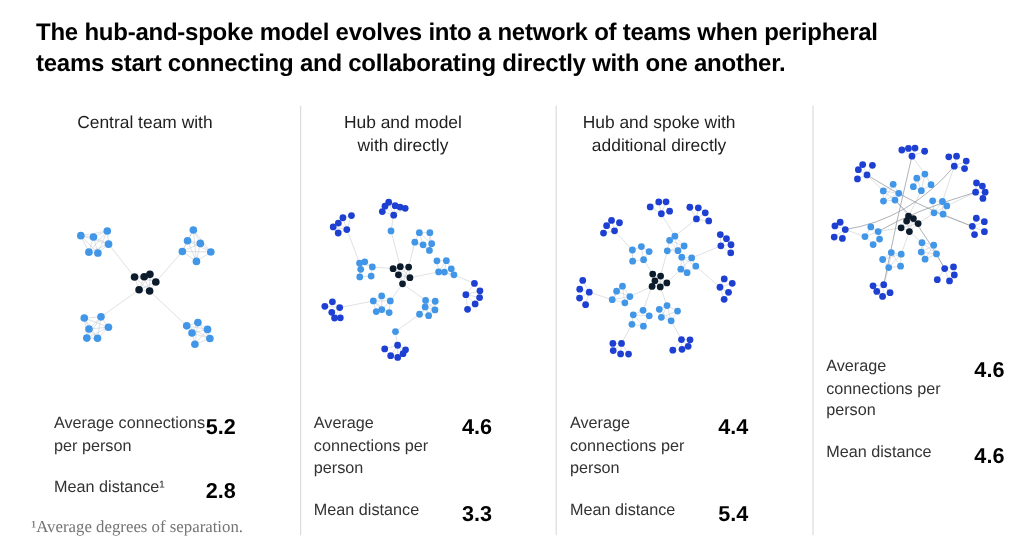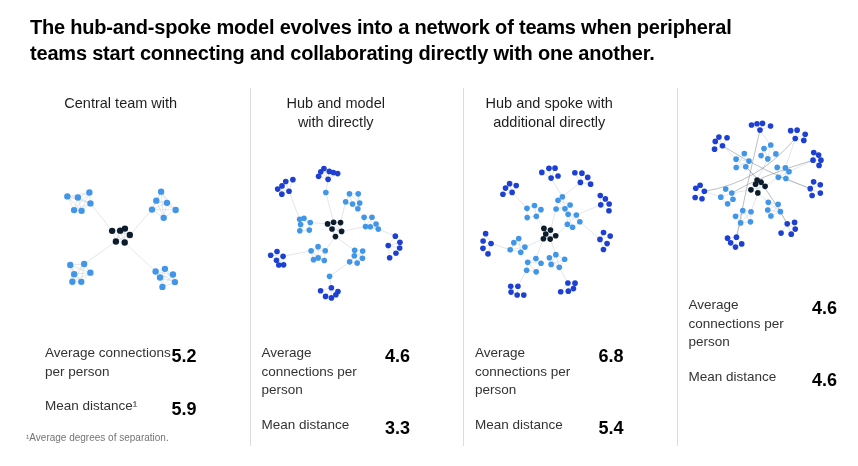--- a/index.html
+++ b/index.html
@@ -19,21 +19,21 @@
   .panel:first-child{padding-left:9px;}
   .panel-title{text-align:center;font-size:14.5px;line-height:1.32;color:var(--header-text);
                min-height:42px;margin-top:6px;}
   .network{display:block;width:100%;height:198px;margin-top:2px;}
   .stats{margin-top:8px;}
   .stat-row{display:flex;justify-content:space-between;align-items:flex-start;
             font-size:13.5px;color:var(--stat-label);margin-bottom:16px;}
   .stat-row:last-child{margin-bottom:0;}
   .stat-label{line-height:1.38;max-width:142px;}
   .stat-value{font-weight:bold;color:var(--stat-value);font-size:18px;line-height:1.35;text-align:center;}
-  .footnote{position:absolute;left:26px;top:432px;font-size:10px;color:var(--footnote);}
+  .footnote{position:absolute;left:26px;top:432px;font-size:14px;color:var(--footnote);font-family:Liberation Serif, serif;}
 </style>
 </head>
 <body>
 
 <div class="stage">
   <div class="title">
     <div>The hub-and-spoke model evolves into a network of teams when peripheral</div>
     <div>teams start connecting and collaborating directly with one another.</div>
   </div>
   <div class="panels">
@@ -156,21 +156,21 @@
             <circle cx="155.0" cy="165.9" r="4.2" fill="#4196e8"></circle>
           </g>
         </svg>
         <div class="stats">
           <div class="stat-row">
             <div class="stat-label">Average connections per person</div>
             <div class="stat-value">5.2</div>
           </div>
           <div class="stat-row">
             <div class="stat-label">Mean distance¹</div>
-            <div class="stat-value">5.9</div>
+            <div class="stat-value">2.8</div>
           </div>
         </div>
       </div>
       <div class="panel">
         <div class="panel-title">
           <div class="">Hub and model</div>
           <div class="">with directly</div>
         </div>
         <svg viewBox="0 0 200 200" preserveAspectRatio="xMidYMid meet" class="network">
           <g>
@@ -565,21 +565,21 @@
             <circle cx="125.1" cy="161.9" r="3.8" fill="#1e40d2"></circle>
             <circle cx="134.7" cy="162.2" r="3.8" fill="#1e40d2"></circle>
             <circle cx="132.6" cy="169.5" r="3.8" fill="#1e40d2"></circle>
             <circle cx="125.7" cy="172.9" r="3.8" fill="#1e40d2"></circle>
             <circle cx="115.4" cy="173.8" r="3.8" fill="#1e40d2"></circle>
           </g>
         </svg>
         <div class="stats">
           <div class="stat-row">
             <div class="stat-label">Average connections per person</div>
-            <div class="stat-value">6.8</div>
+            <div class="stat-value">4.4</div>
           </div>
           <div class="stat-row">
             <div class="stat-label">Mean distance</div>
             <div class="stat-value">5.4</div>
           </div>
         </div>
       </div>
       <div class="panel">
         <svg viewBox="0 0 200 200" preserveAspectRatio="xMidYMid meet" class="network">
           <g>

